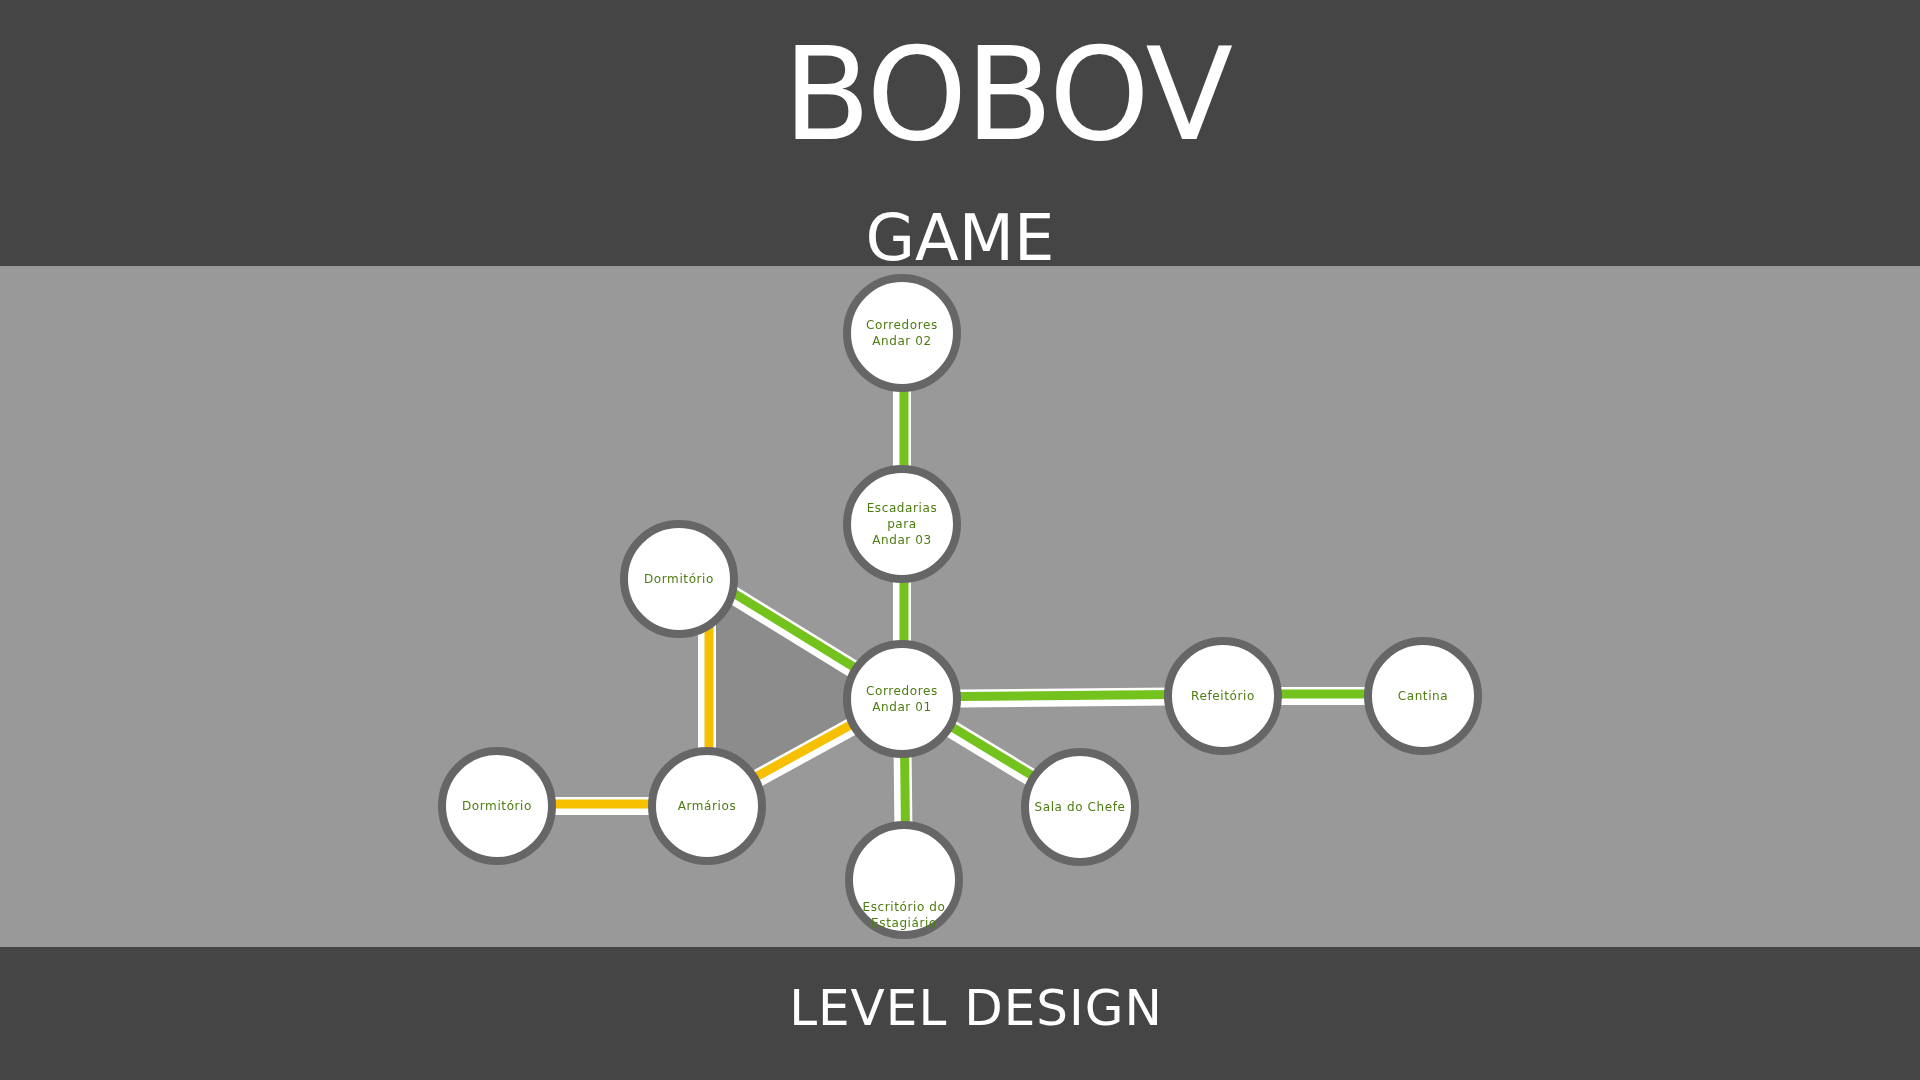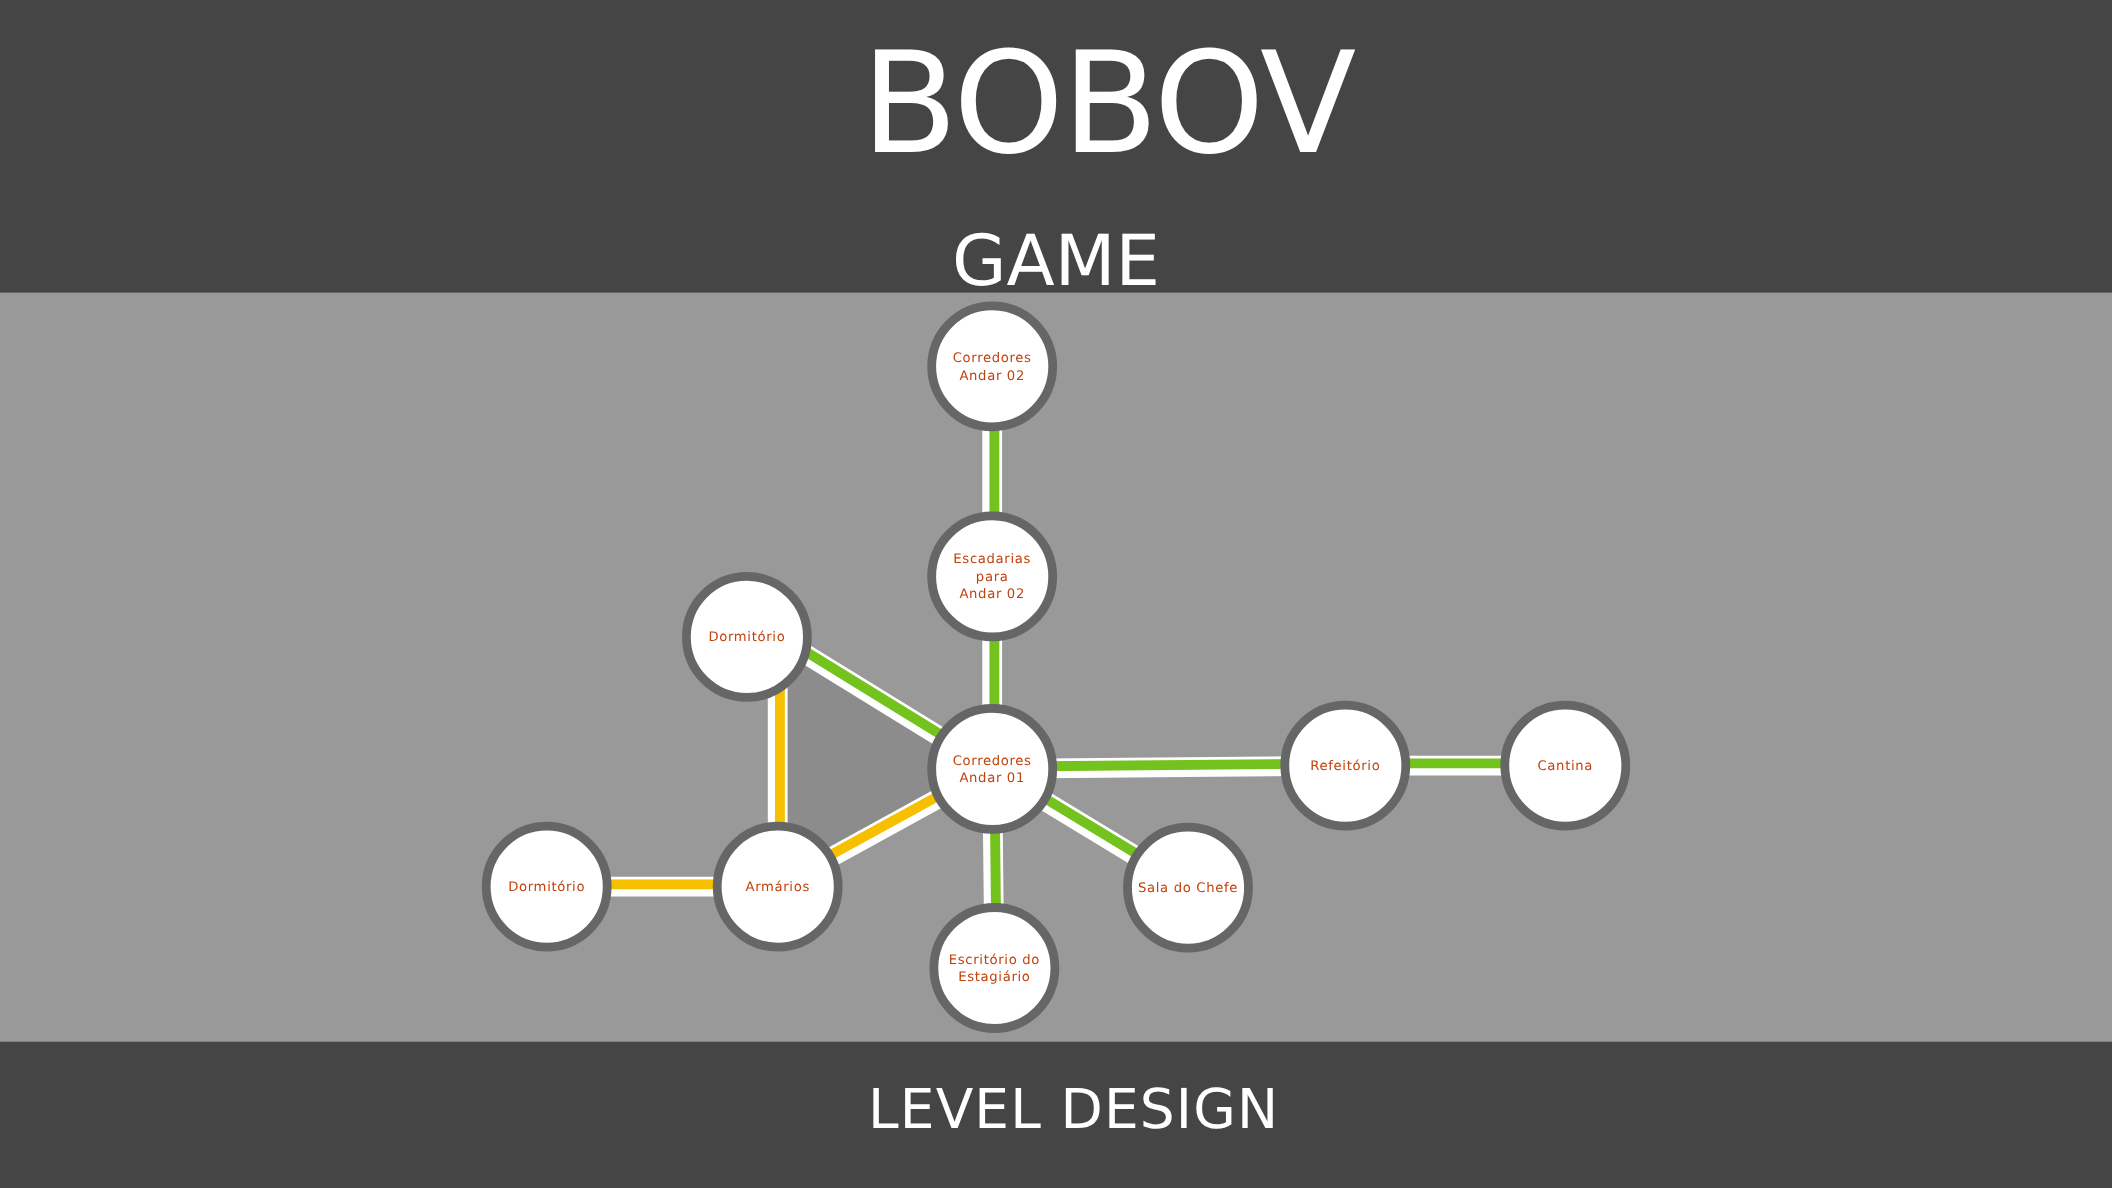--- a/index.html
+++ b/index.html
@@ -4,21 +4,21 @@
 <style>
   html,body{margin:0;padding:0;}
   body{width:1920px;height:1080px;overflow:hidden;background:#999999;position:relative;font-family:"DejaVu Sans","Liberation Sans",sans-serif;}
   .header{position:absolute;left:0;top:0;width:1920px;height:266px;background:#454545;}
   .footer{position:absolute;left:0;top:947px;width:1920px;height:133px;background:#454545;}
   .title{position:absolute;left:0;width:1920px;text-align:center;color:#fff;font-family:"DejaVu Sans","Liberation Sans",sans-serif;font-weight:normal;}
   .main-title{top:30px;font-size:128px;line-height:130px;letter-spacing:-2px;padding-left:47px;}
   .sub-title{top:160px;font-size:64px;line-height:60px;margin-top:48px;}
   .footer-title{top:977px;font-size:50px;line-height:62px;letter-spacing:1px;padding-left:16px;}
   svg.map{position:absolute;left:0;top:0;}
-  .node{position:absolute;width:102px;height:102px;border-radius:50%;background:#fff;border:8px solid #666666;display:flex;align-items:center;justify-content:center;text-align:center;color:#c2410c;font-family:"DejaVu Sans","Liberation Sans",sans-serif;font-size:12px;line-height:16px;letter-spacing:0.6px;white-space:pre-line;box-sizing:content-box;}
+  .node{position:absolute;width:102px;height:102px;border-radius:50%;background:#fff;border:8px solid #666666;display:flex;align-items:center;justify-content:center;text-align:center;color:#4d7c0f;font-family:"DejaVu Sans","Liberation Sans",sans-serif;font-size:12px;line-height:16px;letter-spacing:0.6px;white-space:pre-line;box-sizing:content-box;}
 </style>
 </head>
 <body>
 
 <div class="header"></div>
 <div class="title main-title">BOBOV</div>
 <div class="title sub-title">GAME</div>
 
 <svg class="map" width="1920" height="1080" viewBox="0 0 1920 1080">
   <polygon points="707,579 902,699 707,806" fill="#8c8c8c"></polygon>
@@ -44,27 +44,27 @@
       <line x1="497" y1="806" x2="707" y2="806" stroke="#ffffff" stroke-width="18"></line>
       <line x1="497" y1="804" x2="707" y2="804" stroke="#f6bf00" stroke-width="9"></line>
     </g>
 </svg>
 
 <div id="nodes">
     <div class="node" style="left: 843px; top: 274px;"><span>Corredores
 Andar 02</span></div>
     <div class="node" style="left: 843px; top: 465px;"><span>Escadarias
 para
-Andar 02</span></div>
+Andar 03</span></div>
     <div class="node" style="left: 620px; top: 520px; justify-content: center;"><span>Dormitório</span></div>
     <div class="node" style="left: 843px; top: 640px;"><span>Corredores
 Andar 01</span></div>
     <div class="node" style="left: 1164px; top: 637px;"><span>Refeitório</span></div>
     <div class="node" style="left: 1364px; top: 637px;"><span>Cantina</span></div>
     <div class="node" style="left: 438px; top: 747px;"><span>Dormitório</span></div>
     <div class="node" style="left: 648px; top: 747px;"><span>Armários</span></div>
     <div class="node" style="left: 1021px; top: 748px;"><span>Sala do Chefe</span></div>
-    <div class="node" style="left: 845px; top: 821px;"><span>Escritório do
+    <div class="node" style="left: 845px; top: 821px; align-items: flex-end;"><span>Escritório do
 Estagiário</span></div>
   </div>
 
 <div class="footer"></div>
 <div class="title footer-title">LEVEL DESIGN</div>
 
 </body></html>

